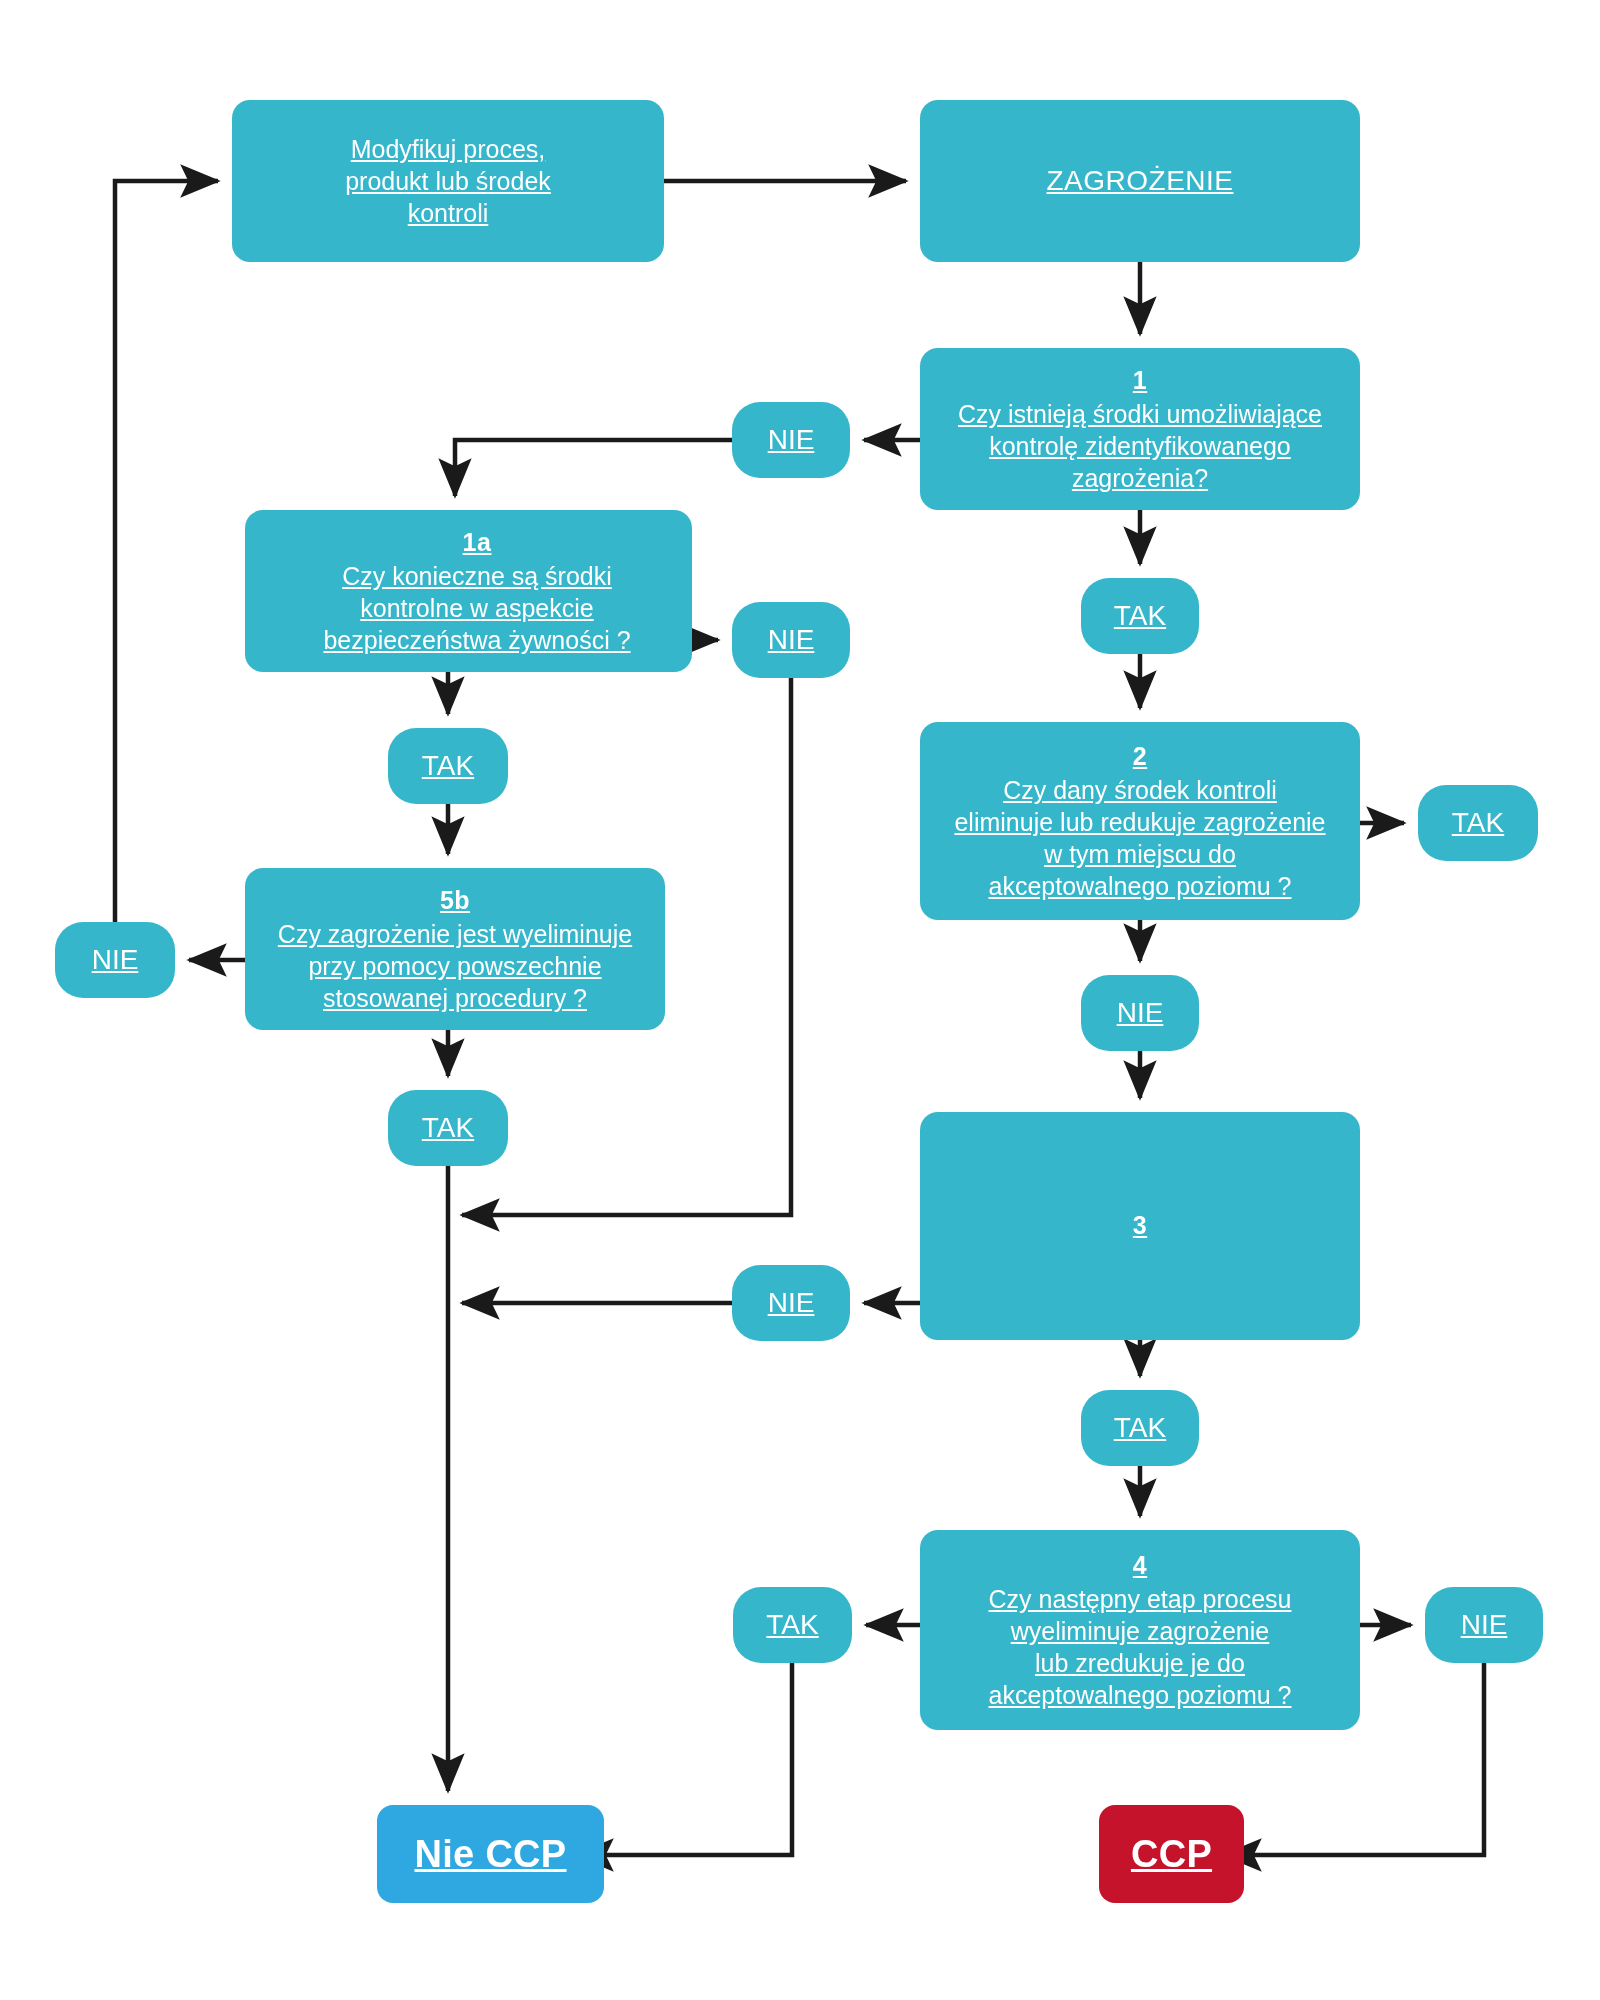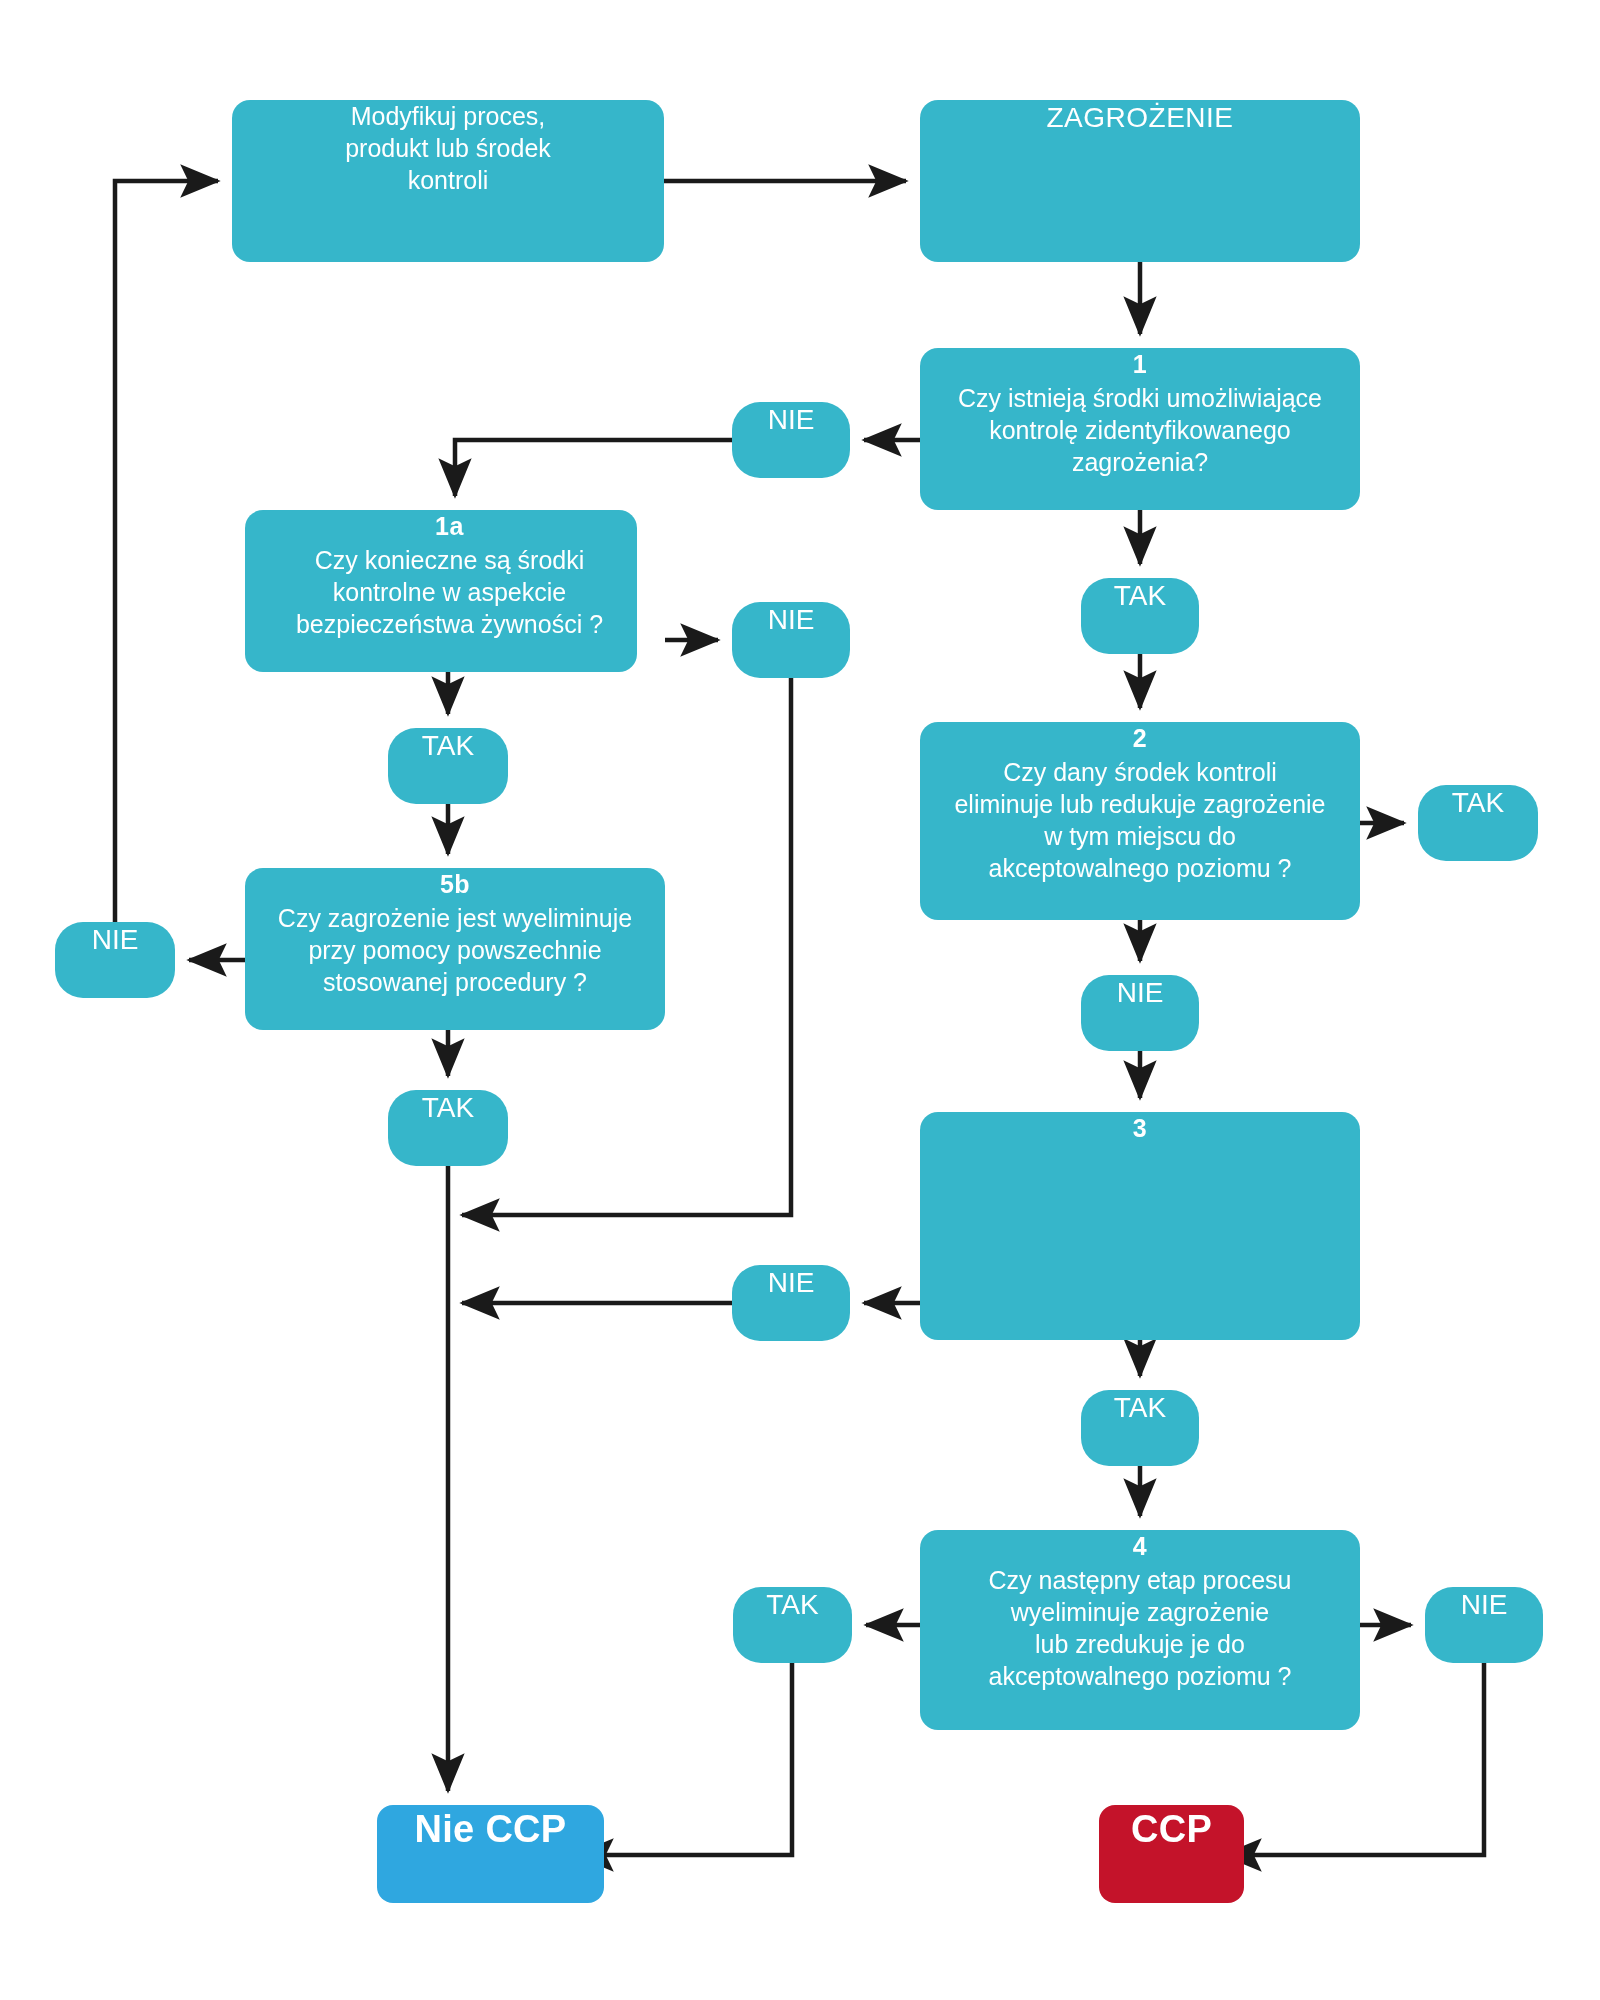--- a/index.html
+++ b/index.html
@@ -26,25 +26,27 @@
     width: 1600px;
     height: 2000px;
     pointer-events: none;
   }
   .node {
     position: absolute;
     box-sizing: border-box;
     display: flex;
     flex-direction: column;
     align-items: center;
+    justify-content: center;
     text-align: center;
     color: #ffffff;
     border-radius: 18px;
     background: #36B6CA;
     line-height: 1.28;
+    text-decoration: underline;
   }
   .node .num {
     font-weight: bold;
     font-size: 25px;
     letter-spacing: 0.5px;
     margin-bottom: 2px;
   }
   .node .txt {
     font-size: 25px;
     white-space: pre-line;
@@ -146,21 +148,21 @@
     <div class="txt">ZAGROŻENIE</div>
   </div>
 
   <div class="node" style="left:920px; top:348px; width:440px; height:162px;">
     <div class="num">1</div>
     <div class="txt">Czy istnieją środki umożliwiające
 kontrolę zidentyfikowanego
 zagrożenia?</div>
   </div>
 
-  <div class="node" style="left:245px; top:510px; width:392px; height:162px;padding-left:17px;">
+  <div class="node" style="left:245px; top:510px; width:447px; height:162px;padding-left:17px;">
     <div class="num">1a</div>
     <div class="txt">Czy konieczne są środki
 kontrolne w aspekcie
 bezpieczeństwa żywności ?</div>
   </div>
 
   <div class="node" style="left:245px; top:868px; width:420px; height:162px;">
     <div class="num">5b</div>
     <div class="txt">Czy zagrożenie jest wyeliminuje
 przy pomocy powszechnie

